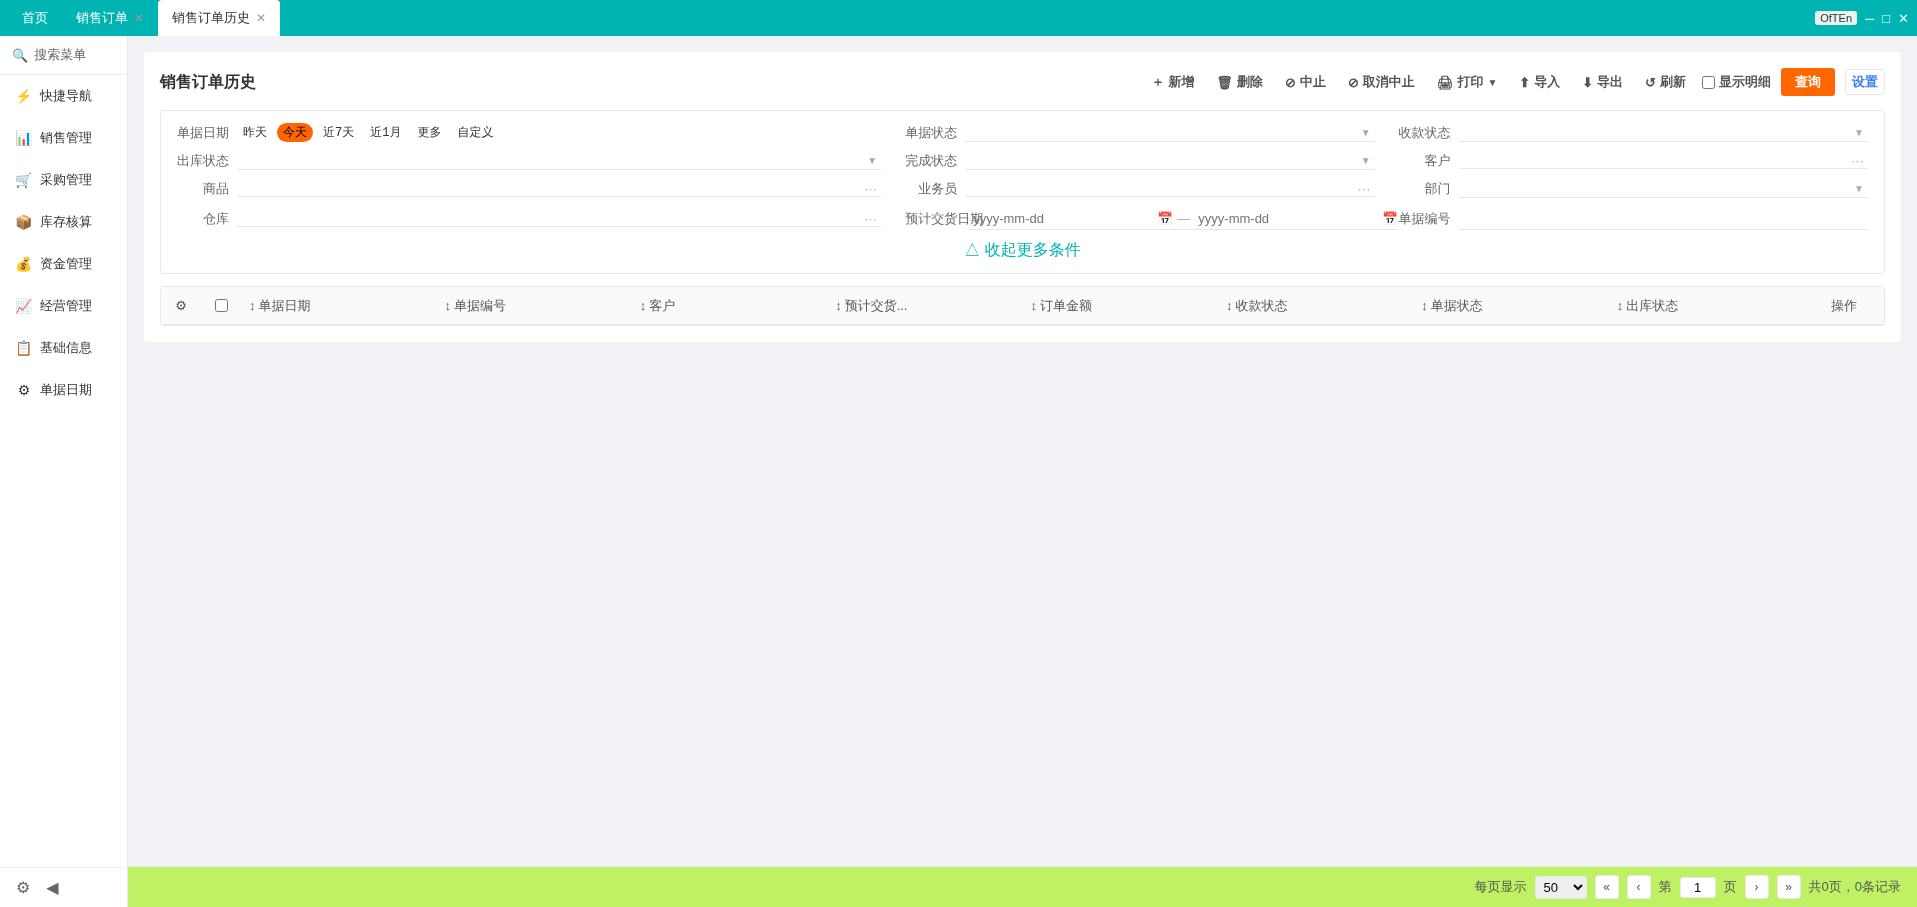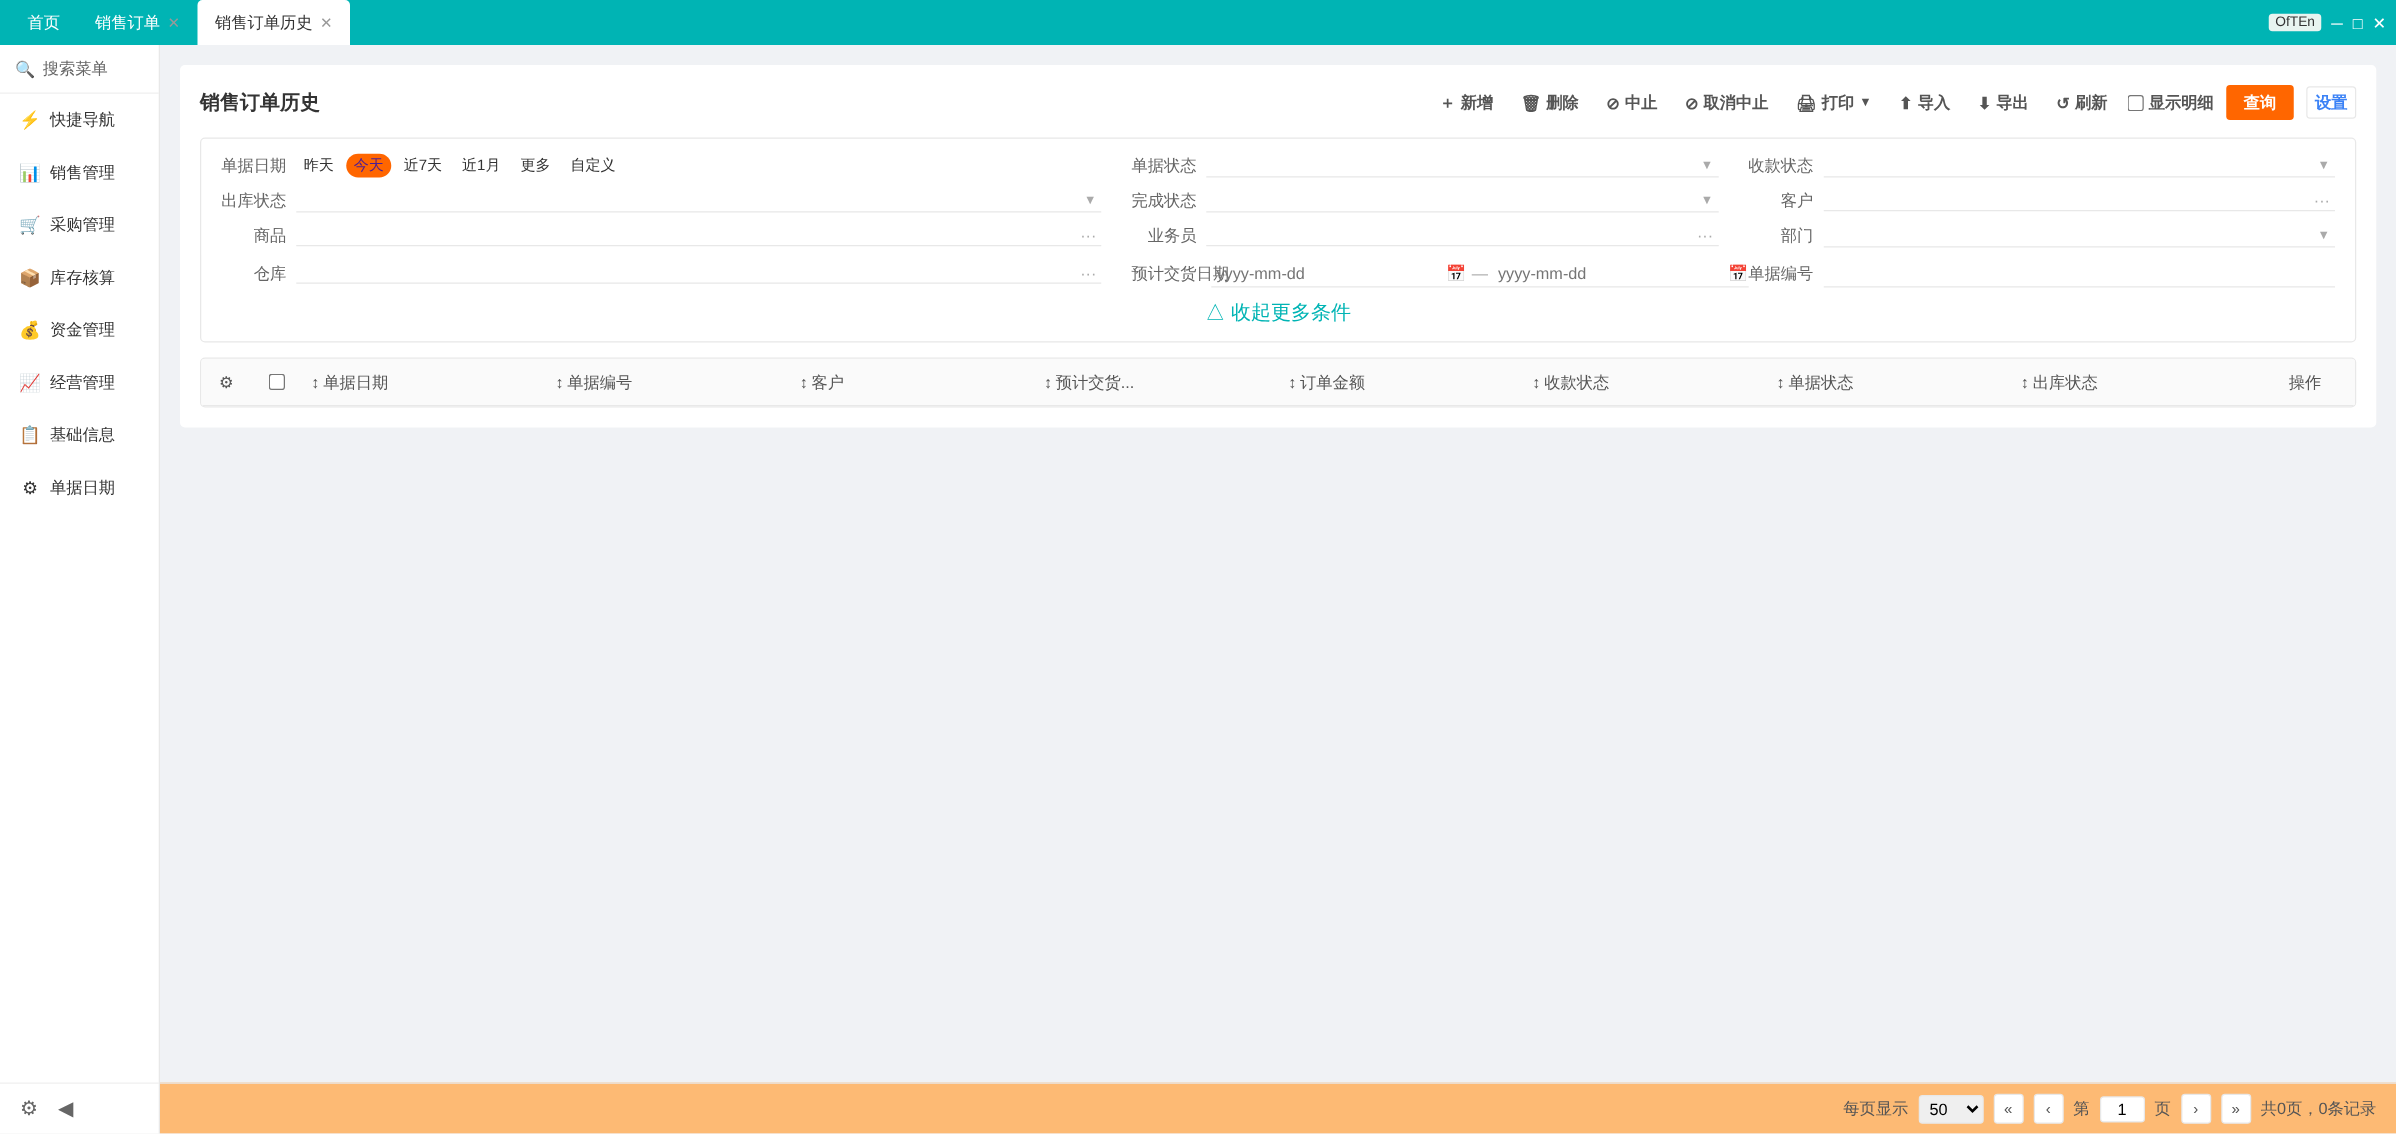--- a/index.html
+++ b/index.html
@@ -38,43 +38,43 @@
     .toolbar-btn { display: flex; align-items: center; gap: 4px; font-size: 13px; color: #555; cursor: pointer; padding: 3px 6px; border-radius: 3px; }
     .toolbar-btn.primary { background: #ff6600; color: #fff; padding: 5px 14px; border-radius: 3px; font-size: 13px; }
     .show-detail-cb { display: flex; align-items: center; gap: 4px; font-size: 13px; color: #555; cursor: pointer; }
 
     
     .filter-area { margin-top: 10px; border: 1px solid #e8e8e8; border-radius: 4px; padding: 12px 16px; }
     .filter-row { display: flex; align-items: center; gap: 0; margin-bottom: 10px; flex-wrap: nowrap; }
     .filter-row:last-child { margin-bottom: 0; }
     .filter-item { display: flex; align-items: center; flex: 1; min-width: 0; }
     .filter-label { font-size: 13px; color: #666; white-space: nowrap; min-width: 60px; text-align: right; padding-right: 8px; }
-    .date-pills { display: flex; align-items: center; gap: 4px; }
+    .date-pills { display: flex; align-items: center; gap: 4px; font-family: Liberation Mono, monospace; }
     .date-pill { font-size: 12px; padding: 1px 6px; border-radius: 3px; cursor: pointer; color: #333; }
-    .date-pill.active { background: #ff6600; color: #4c1d95; border-radius: 10px; }
+    .date-pill.active { background: #ff6600; color: #000000; border-radius: 10px; }
     .date-range-text { font-size: 12px; color: #666; margin-top: 2px; }
     .filter-select { flex: 1; min-width: 0; border: none; border-bottom: 1px solid #e8e8e8; padding: 3px 4px; font-size: 13px; color: #333; background: transparent; cursor: pointer; display: flex; align-items: center; justify-content: space-between; }
     .filter-input { flex: 1; border: none; border-bottom: 1px solid #e8e8e8; padding: 3px 4px; font-size: 13px; color: #999; background: transparent; }
     .ellipsis-btn { color: #aaa; cursor: pointer; padding: 0 4px; }
     .collapse-btn { text-align: center; margin-top: 8px; color: #00b4b4; font-size: 16px; cursor: pointer; }
 
     
     .table-wrapper { margin-top: 12px; border: 1px solid #e8e8e8; border-radius: 4px; overflow: hidden; }
     .table-header { display: flex; align-items: center; background: #fafafa; border-bottom: 1px solid #e8e8e8; height: 38px; }
     .th { flex: 1; padding: 0 8px; font-size: 13px; color: #555; display: flex; align-items: center; gap: 3px; white-space: nowrap; }
     .th.checkbox-col { flex: 0 0 40px; justify-content: center; }
     .th.settings-col { flex: 0 0 40px; justify-content: center; }
     .th.action-col { flex: 0 0 80px; justify-content: center; }
 
     
     .empty-state { display: flex; flex-direction: column; align-items: center; justify-content: center; padding: 60px 0; }
     .empty-text { color: #aaa; font-size: 13px; }
 
     
-    .table-footer { background: #fdba74; border-top: 1px solid #e8e8e8; padding: 8px 16px; display: flex; align-items: center; justify-content: flex-end; gap: 8px; font-size: 13px; color: #555; }
+    .table-footer { background: #bef264; border-top: 1px solid #e8e8e8; padding: 8px 16px; display: flex; align-items: center; justify-content: flex-end; gap: 8px; font-size: 13px; color: #555; }
     .pagination-select { border: 1px solid #e8e8e8; border-radius: 3px; padding: 2px 4px; font-size: 13px; }
     .page-btn { border: 1px solid #e8e8e8; background: #fff; width: 24px; height: 24px; display: flex; align-items: center; justify-content: center; border-radius: 3px; cursor: pointer; font-size: 12px; color: #555; }
     .page-input { width: 36px; border: 1px solid #e8e8e8; border-radius: 3px; text-align: center; padding: 2px 4px; font-size: 13px; }
 
     
     .empty-illustration { 
       width: 100px; height: 90px; position: relative;
     }
     .empty-illustration svg { width: 100%; height: 100%; }
   </style>

